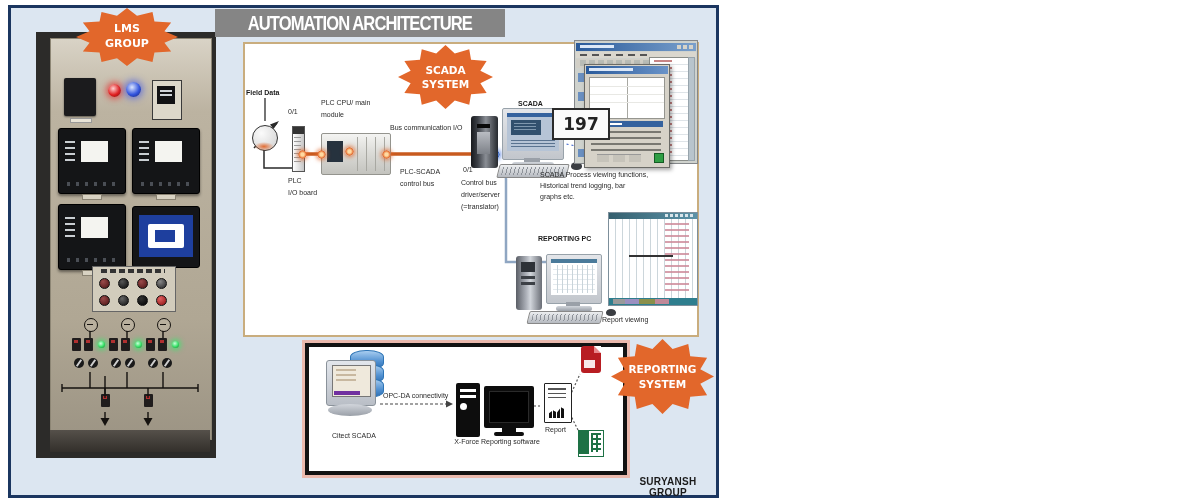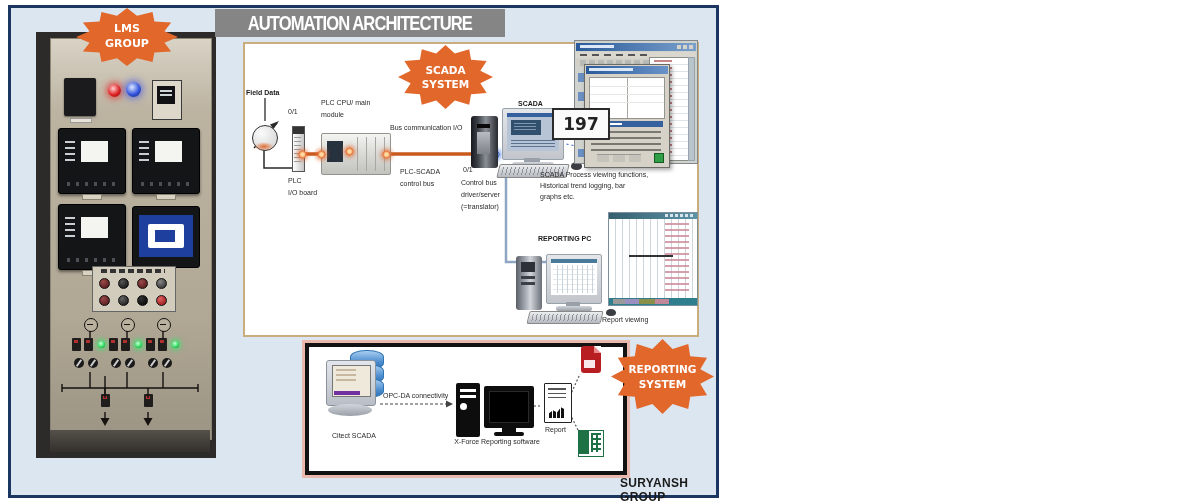--- a/index.html
+++ b/index.html
@@ -200,21 +200,21 @@
     clip-path:polygon(0 60%,25% 35%,50% 55%,75% 10%,100% 30%,100% 100%,0 100%);}
   .pdficon{left:581px;top:346px;width:20px;height:27px;background:#b81d22;border-radius:3px;z-index:3;}
   .pdficon::before{content:"";position:absolute;right:0;top:0;border-left:7px solid #e8888c;border-top:7px solid #fff;}
   .pdficon::after{content:"";position:absolute;left:3px;bottom:5px;width:11px;height:8px;background:#fff;opacity:.9;}
   .xlicon{left:578px;top:430px;width:24px;height:25px;background:#fff;border:1px solid #1e7145;z-index:3;}
   .xlicon::before{content:"";position:absolute;left:0;top:0;width:10px;height:23px;background:#1e7145;}
   .xlicon::after{content:"";position:absolute;left:12px;top:2px;width:10px;height:19px;
     background:repeating-linear-gradient(180deg,#1e7145 0 2px,transparent 2px 5px),repeating-linear-gradient(90deg,#1e7145 0 2px,transparent 2px 5px);}
 
   
-  .footer{left:620px;top:476px;width:96px;font-size:12px;font-weight:bold;color:#1a1a1a;text-align:left;z-index:5;letter-spacing:.3px;}
+  .footer{left:620px;top:476px;width:96px;font-size:10px;font-weight:bold;color:#1a1a1a;text-align:center;z-index:5;letter-spacing:.3px;}
 
   svg.overlay{position:absolute;left:0;top:0;z-index:2;pointer-events:none;}
 </style>
 </head>
 <body>
 
 <div class="stage">
 
   <div class="abs slide"></div>
 

